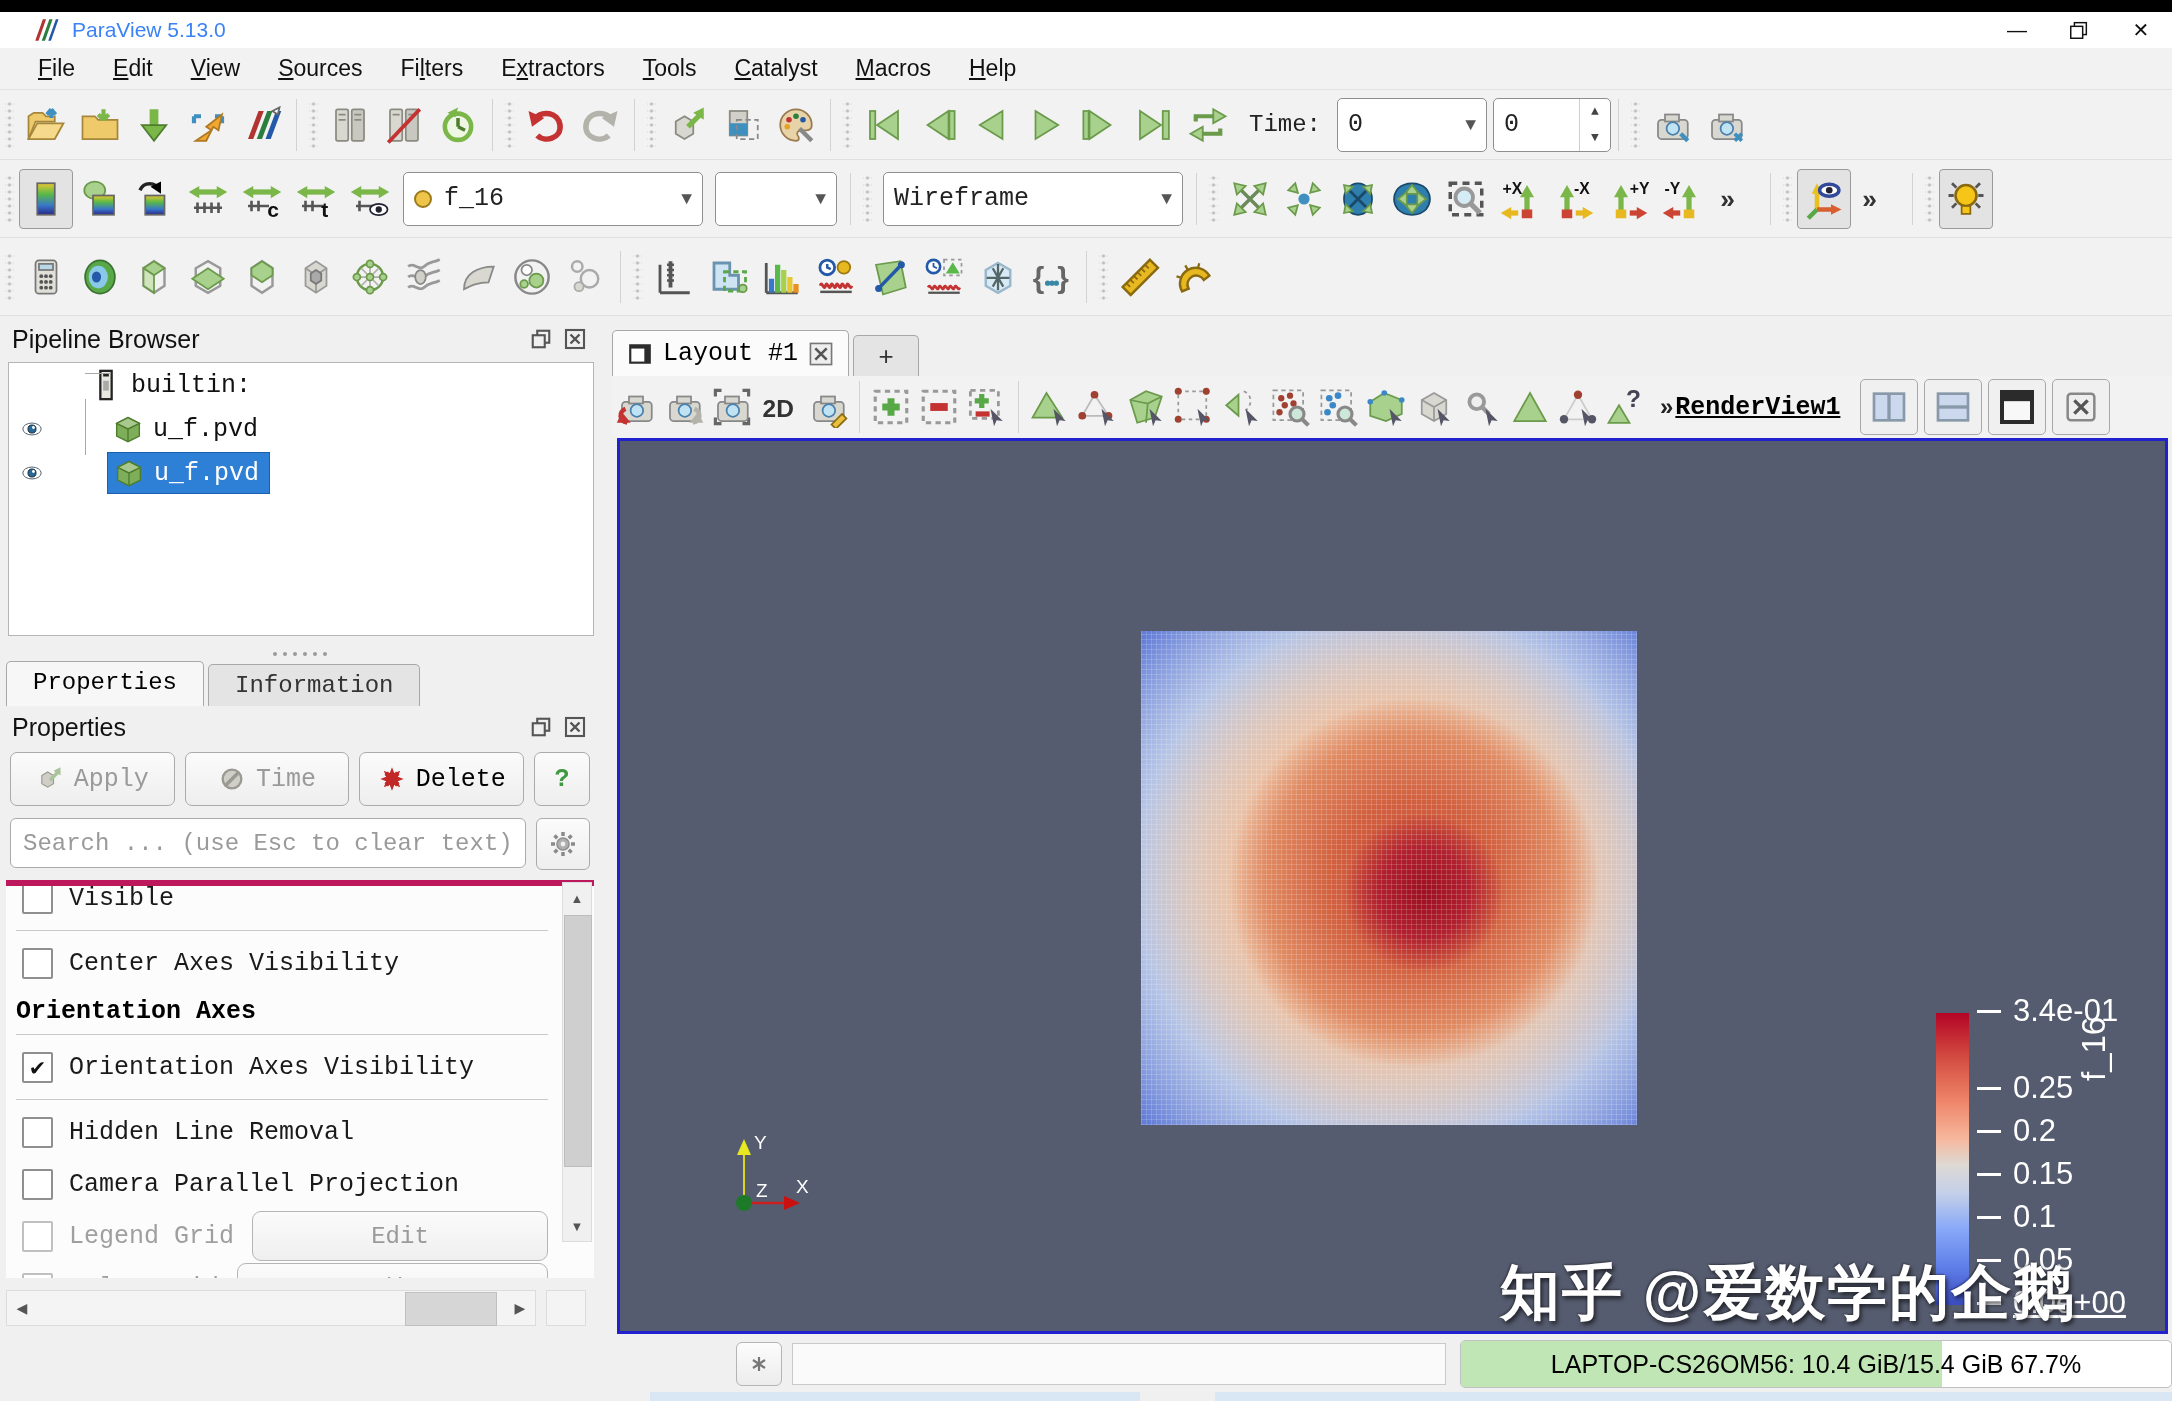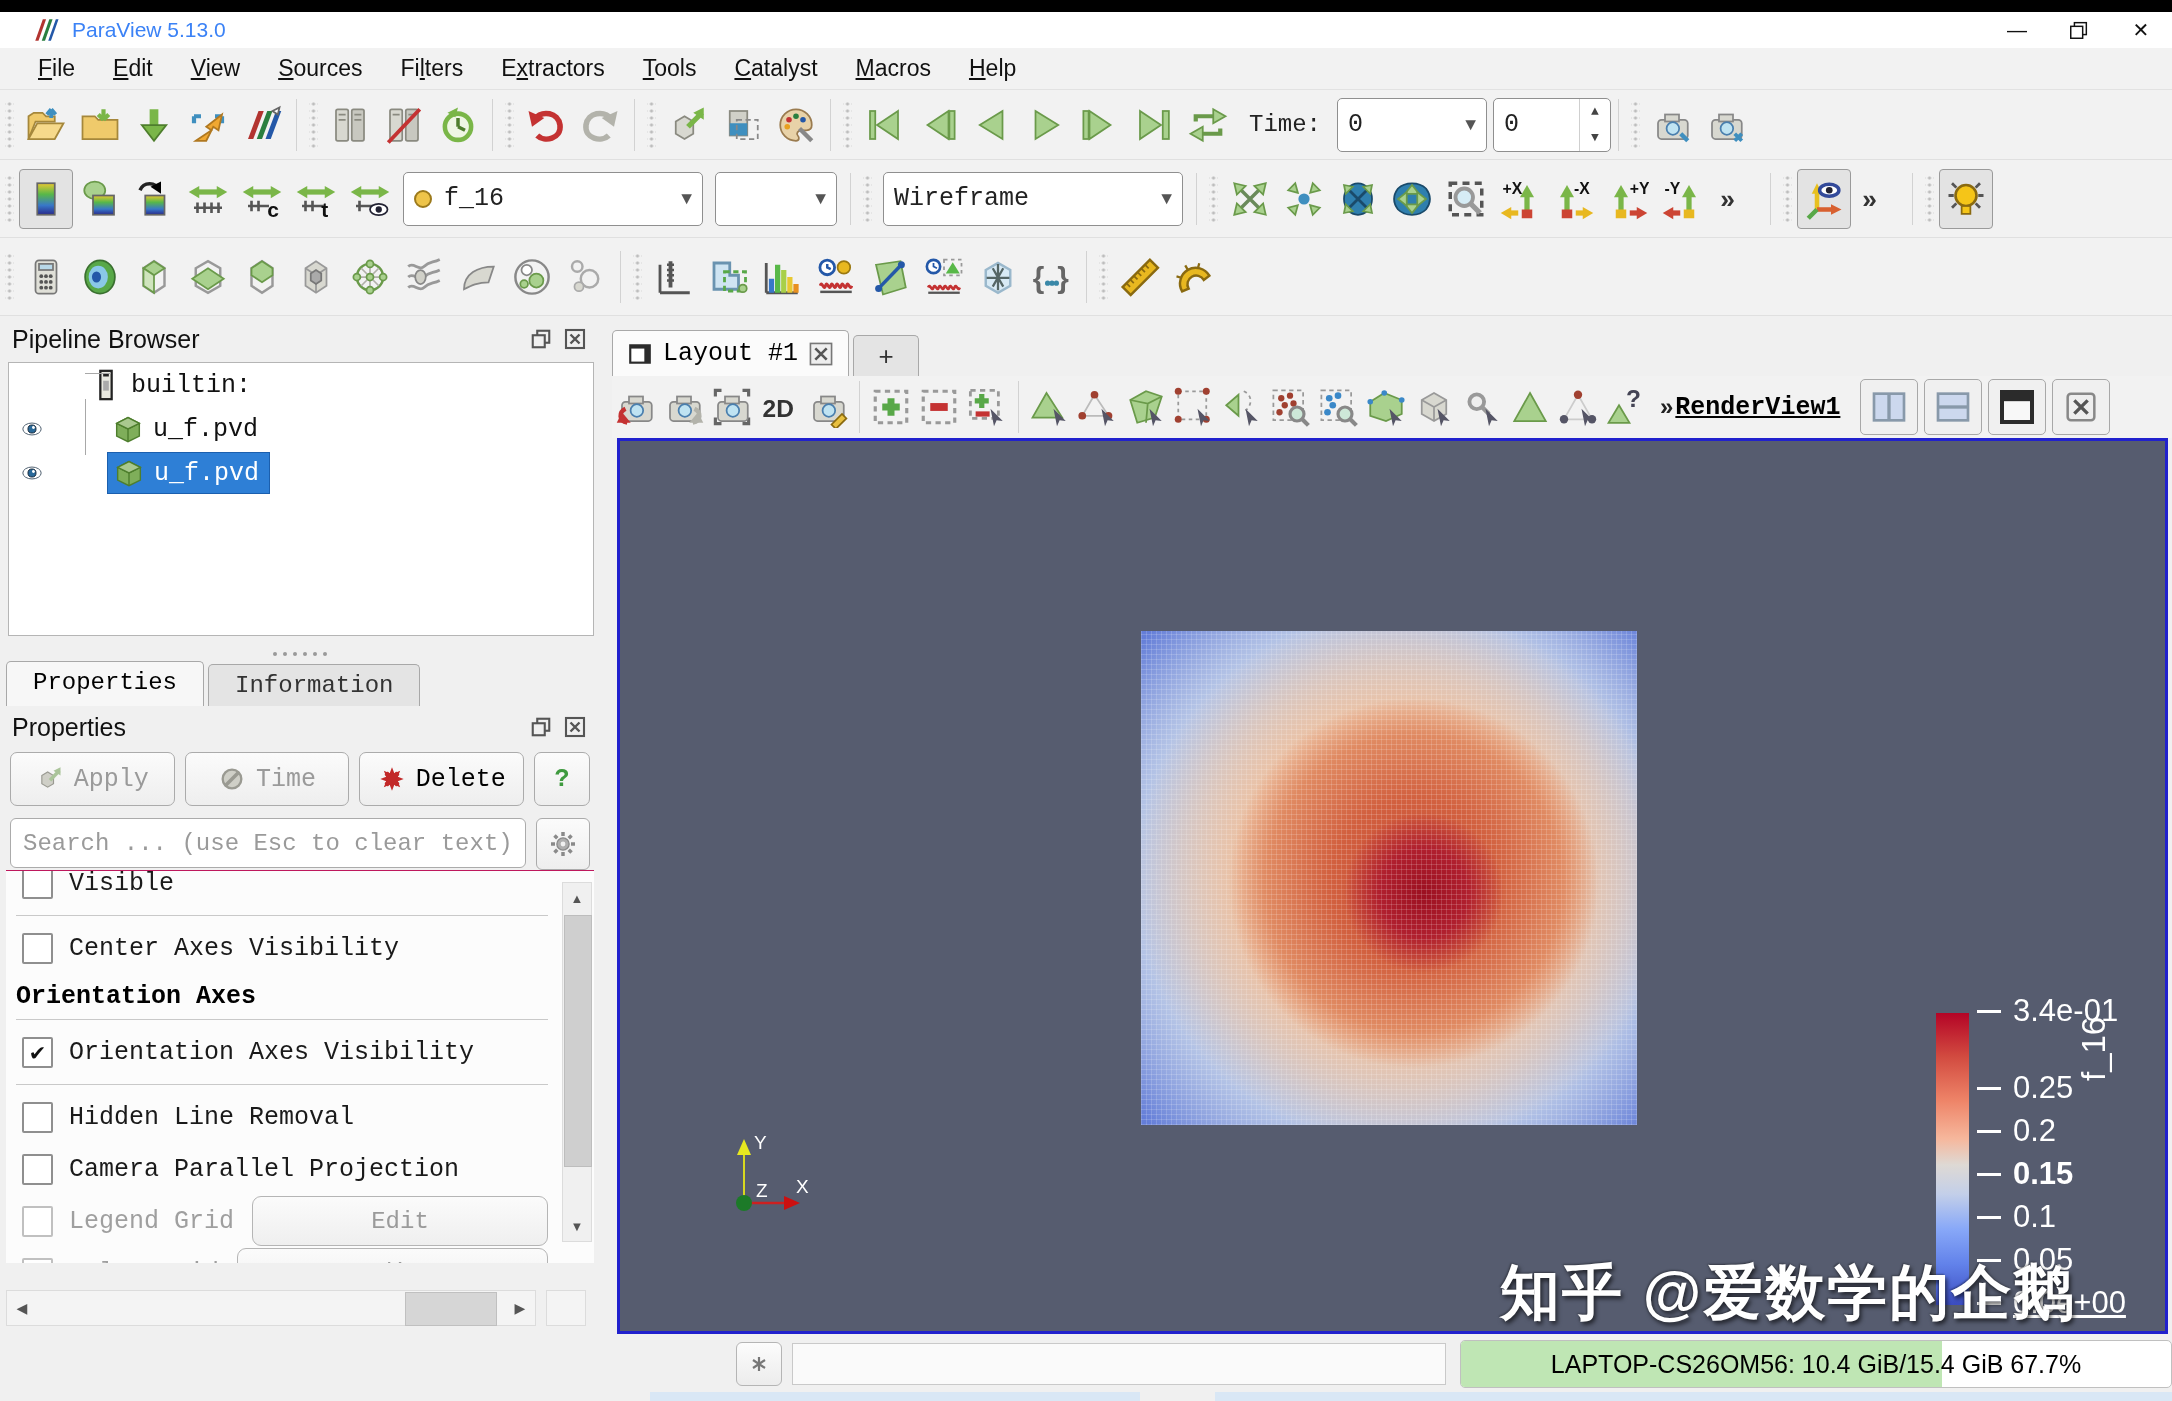--- a/index.html
+++ b/index.html
@@ -76,21 +76,21 @@
   .pbtn.disabled{color:#9a9a9a}
   .pbtn svg{width:28px;height:28px}
   #search-row{position:absolute;left:10px;top:112px;width:580px;display:flex;gap:10px}
   #search-input{flex:1;height:50px;border:1px solid #ababab;border-radius:6px;font-size:24px;padding:0 12px;
         color:#222;background:#fff;box-sizing:border-box;font-family:"Liberation Mono","DejaVu Sans Mono",monospace}
   #search-input::placeholder{color:#9a9a9a}
   .gear-btn{width:52px;height:50px;border:1px solid #ababab;border-radius:6px;background:linear-gradient(#fbfbfb,#eee);
         display:flex;align-items:center;justify-content:center}
   .gear-btn svg{width:32px;height:32px}
 
-  #prop-list{position:absolute;left:6px;top:164px;width:588px;height:392px;background:#fcfcfc;overflow:hidden;border-top:1px solid #be185d}
+  #prop-list{position:absolute;left:6px;top:174px;width:588px;height:392px;background:#fcfcfc;overflow:hidden;border-top:6px solid #be185d}
   .prow{display:flex;align-items:center;min-height:52px;padding:0 46px 0 16px;font-size:25px;color:#1a1a1a}
   .prow .cbox{width:27px;height:27px;background:#fff;border:2px solid #8f8f8f;border-radius:2px;margin-right:16px;flex:none;
         display:flex;align-items:center;justify-content:center;font-size:24px;font-weight:bold;color:#111}
   .prow.disabled{color:#9f9f9f}
   .prow.disabled .cbox{border-color:#c0c0c0}
   .prow.clipped{margin-top:-14px}
   .psep{height:1px;background:#c9c9c9;margin:6px 46px 6px 10px}
   .phead{font-weight:bold;font-size:25px;padding:8px 0 2px 10px;color:#000}
   .edit-btn{flex:1;height:48px;border:1px solid #b5b5b5;border-radius:9px;background:linear-gradient(#fbfbfb,#efefef);
         display:flex;align-items:center;justify-content:center;font-size:24px;color:#9a9a9a;margin-left:18px}
@@ -1361,21 +1361,21 @@
       <span>3.4e-01</span>
     </div>
     <div class="cb-tick" style="left: 1357px; top: 629.38px;">
       <span class="dash"></span>
       <span>0.25</span>
     </div>
     <div class="cb-tick" style="left: 1357px; top: 672.304px;">
       <span class="dash"></span>
       <span>0.2</span>
     </div>
-    <div class="cb-tick" style="left: 1357px; top: 715.228px; font-weight: bold;">
+    <div class="cb-tick" style="left: 1357px; top: 715.228px;">
       <span class="dash"></span>
       <span>0.15</span>
     </div>
     <div class="cb-tick" style="left: 1357px; top: 758.152px;">
       <span class="dash"></span>
       <span>0.1</span>
     </div>
     <div class="cb-tick" style="left: 1357px; top: 801.076px;">
       <span class="dash"></span>
       <span>0.05</span>

